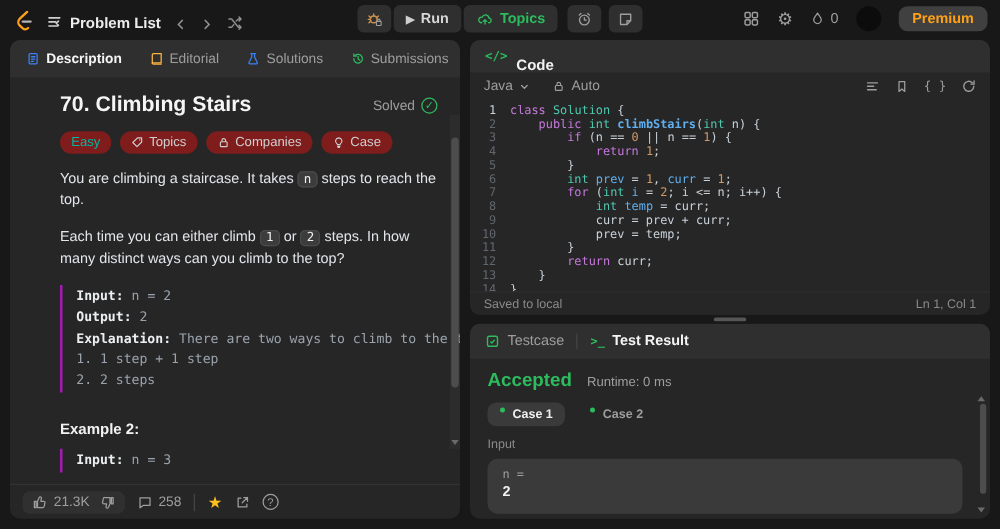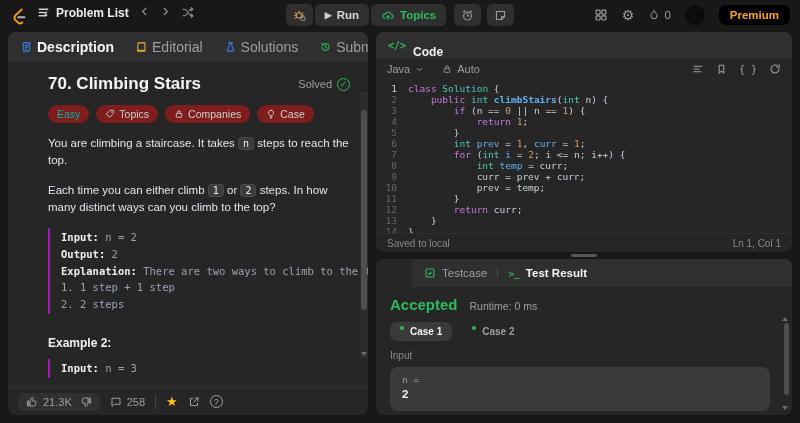--- a/index.html
+++ b/index.html
@@ -2,61 +2,61 @@
 <html><head>
 <meta charset="utf-8">
 <style>
   * { margin:0; padding:0; box-sizing:border-box; }
   html,body { width:800px; height:423px; overflow:hidden; background:#181818;
     font-family:"Liberation Sans", sans-serif; color:#e8e8e8; }
   svg { display:block; }
 
   
   .topbar { height:30px; display:flex; align-items:center; padding:0 10px; }
-  .tb-left { flex:1; display:flex; align-items:flex-start; gap:10px; }
+  .tb-left { flex:1; display:flex; align-items:flex-end; gap:10px; }
   .tb-center { display:flex; align-items:center; }
   .tb-right { flex:1; display:flex; align-items:center; justify-content:flex-end; gap:14px; }
   .plist { display:flex; align-items:center; gap:6px; font-size:12px; font-weight:700; color:#ececec; cursor:pointer; }
   .nav-ic { color:#9e9e9e; display:flex; align-items:center; cursor:pointer; }
   .tb-btn { height:22px; display:flex; align-items:center; gap:5px; background:#2f2f2f;
     border:none; border-radius:5px; color:#d7d7d7; font-size:11.5px; font-weight:600;
     padding:0 10px; cursor:pointer; font-family:inherit; }
   .tb-btn.icon-only { padding:0 7px; }
   .grp { display:flex; gap:2px; }
   .submit-txt { color:#2cbb5d; }
   .play-glyph { font-size:9px; color:#cfcfcf; }
   .streak { display:flex; align-items:center; gap:4px; color:#9e9e9e; font-size:11.5px; }
   .avatar { width:20px; height:20px; border-radius:50%; background:#0c0c0c; cursor:pointer; }
-  .premium { background:#000000; color:#ffa116; font-size:11.5px; font-weight:700;
+  .premium { background:#404040; color:#ffa116; font-size:11.5px; font-weight:700;
     border:none; border-radius:7px; padding:4px 11px; cursor:pointer; font-family:inherit; }
   .gear-glyph { font-size:14px; color:#9e9e9e; cursor:pointer; line-height:1; }
 
   
   .main { position:absolute; top:30px; left:0; right:0; bottom:0; padding:2px 8px 8px;
     display:flex; gap:8px; }
   .panel { background:#262626; border-radius:8px; overflow:hidden; position:relative; }
   .left-panel { width:360px; display:flex; flex-direction:column; }
   .right-col { flex:1; display:flex; flex-direction:column; }
   .code-panel { flex:0 0 220px; display:flex; flex-direction:column; }
   .drag-row { height:7px; display:flex; align-items:center; justify-content:center; }
   .drag-pill { width:26px; height:3px; border-radius:2px; background:#565656; cursor:row-resize; }
   .test-panel { flex:1; display:flex; flex-direction:column; }
 
   
   .tabbar { height:30px; flex:none; background:#2f2f2f; display:flex; align-items:center;
-    padding:0 10px; gap:5px; font-size:14px; }
+    padding:0 10px; gap:5px; font-size:11px; }
   .tab { display:flex; align-items:center; gap:5px; color:#9e9e9e; cursor:pointer; padding:0 3px; }
   .tab.active { color:#f5f5f5; font-weight:700; }
   .tab-sep { width:1px; height:12px; background:#454545; margin:0 3px; }
 
   .lp-content { flex:1; padding:12px 18px 0 16px; position:relative; overflow:hidden;
     font-size:11.5px; color:#e2e5ea;margin-left:24px; }
   .title-row { display:flex; align-items:center; justify-content:space-between; margin-bottom:11px; }
   .p-title { font-size:17px; font-weight:700; color:#f5f5f5; }
-  .solved { display:flex; align-items:center; gap:5px; color:#9e9e9e; font-size:11px; }
+  .solved { display:flex; align-items:flex-end; gap:5px; color:#9e9e9e; font-size:11px; }
   .solved-badge { width:13px; height:13px; border-radius:50%; border:1px solid #2cbb5d;
     color:#2cbb5d; font-size:9px; display:flex; align-items:center; justify-content:center; }
   .tags { display:flex; gap:7px; margin-bottom:4px; }
   .pill { display:flex; align-items:center; gap:4px; background:#7f1d1d; border-radius:999px;
     padding:3px 9px; font-size:10.5px; color:#cfcfcf; cursor:pointer; }
   .pill.easy { color:#00b8a3; }
   .desc-p { margin:12px 0; line-height:1.5; }
   .chip { font-family:"DejaVu Sans Mono", monospace; font-size:10px; background:#3c3c3c;
     border:1px solid #4a4a4a; border-radius:4px; padding:0 4px; color:#eceff2; }
   .ex-label { margin-top:22px; font-size:12px; font-weight:700; color:#f2f2f2; }
@@ -101,21 +101,21 @@
   .code-line { font-family:"DejaVu Sans Mono", monospace; font-size:9.5px; line-height:11px;
     white-space:pre; color:#c9d1d9; }
   .tk-k { color:#c678dd; } .tk-ty { color:#4ec9b0; } .tk-cl { color:#4ec9b0; }
   .tk-fn { color:#61afef; font-weight:700; } .tk-v { color:#61afef; }
   .tk-n { color:#d19a66; } .tk-o { color:#c9d1d9; }
   .cp-footer { height:19px; flex:none; display:flex; align-items:center; justify-content:space-between;
     padding:0 11px; font-size:10px; color:#8a8a8a; border-top:1px solid #2e2e2e; }
 
   
   .tp-header { height:28px; flex:none; background:#2f2f2f; display:flex; align-items:center;
-    gap:7px; padding:0 12px; font-size:11.5px;margin-left:36px; }
+    gap:7px; padding:0 12px; font-size:11.5px; }
   .tp-tab { display:flex; align-items:center; gap:6px; color:#9e9e9e; cursor:pointer; }
   .tp-tab.active { color:#f5f5f5; font-weight:700; }
   .term-glyph { font-family:"DejaVu Sans Mono", monospace; font-size:9.5px; font-weight:700; color:#2cbb5d; }
   .tp-content { flex:1; padding:9px 22px 0 14px; position:relative; }
   .result-row { display:flex; align-items:baseline; gap:12px; }
   .accepted { font-size:15px; font-weight:700; color:#2cbb5d; }
   .runtime { font-size:10.5px; color:#9e9e9e; }
   .case-row { display:flex; align-items:center; gap:10px; margin-top:9px; }
   .case-chip { display:flex; align-items:flex-start; gap:6px; border:none; background:transparent;
     color:#9e9e9e; font-size:10px; font-weight:600; padding:4px 10px; border-radius:7px;

